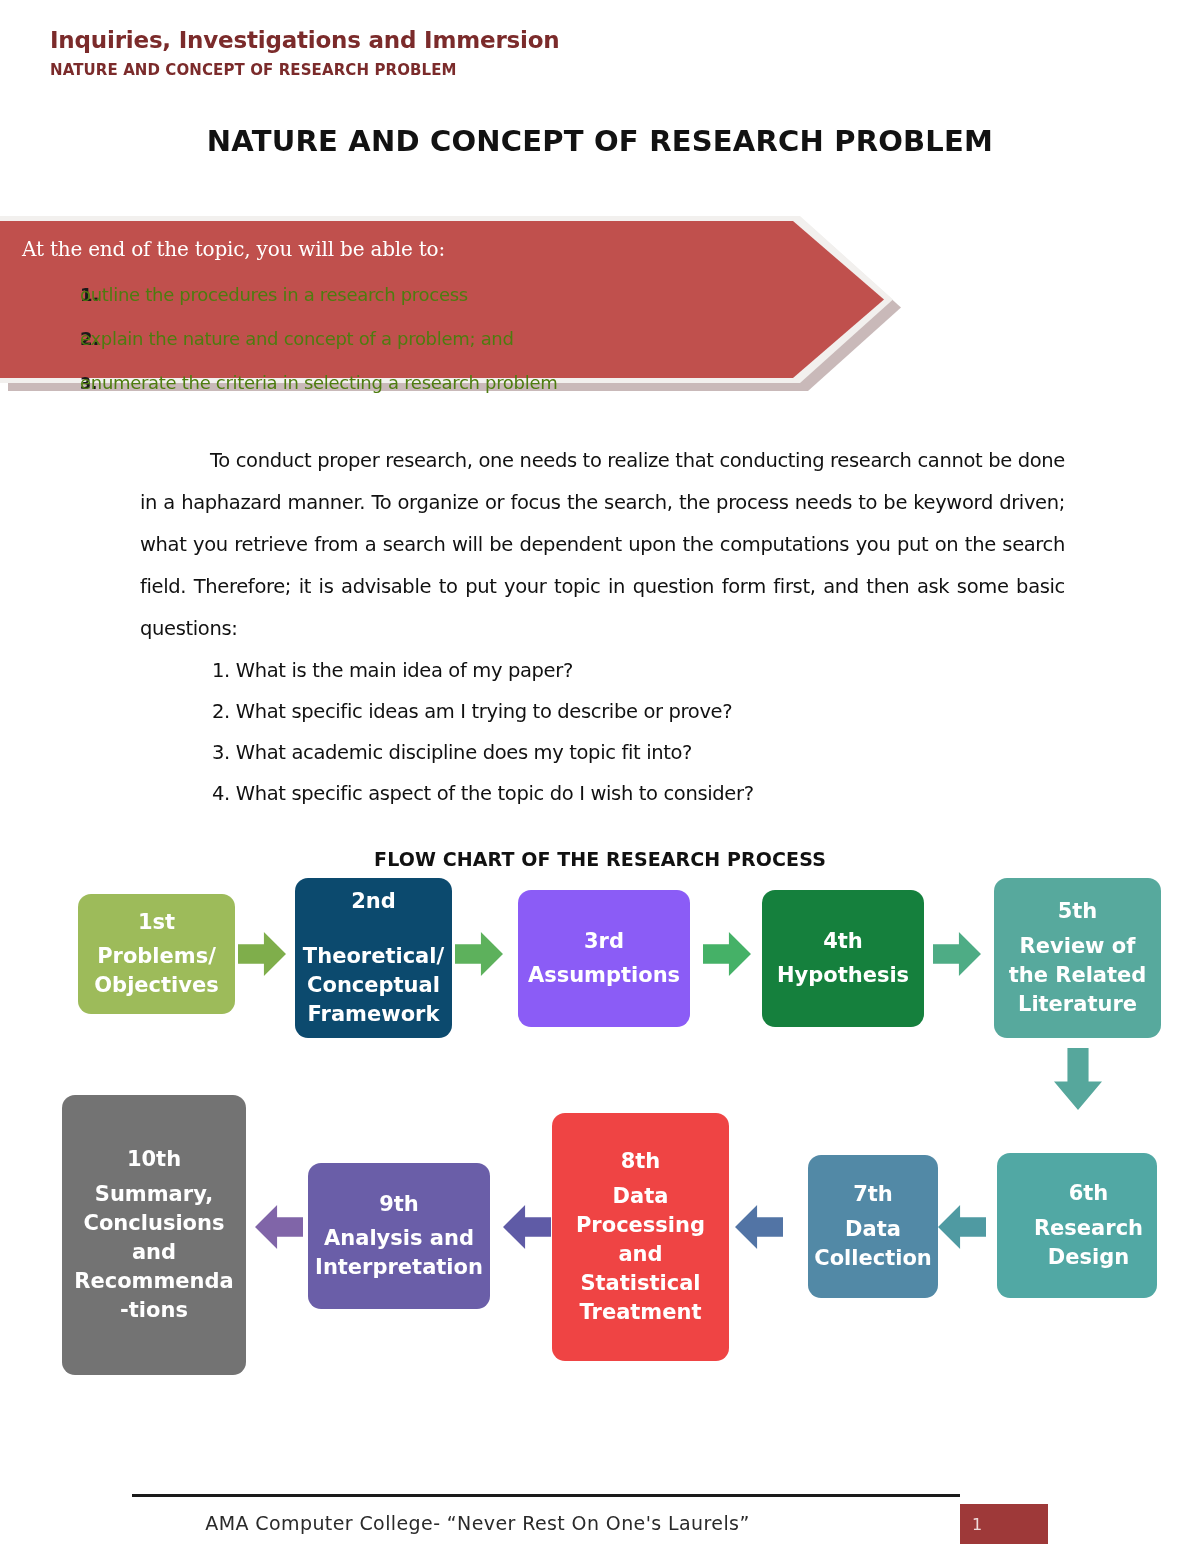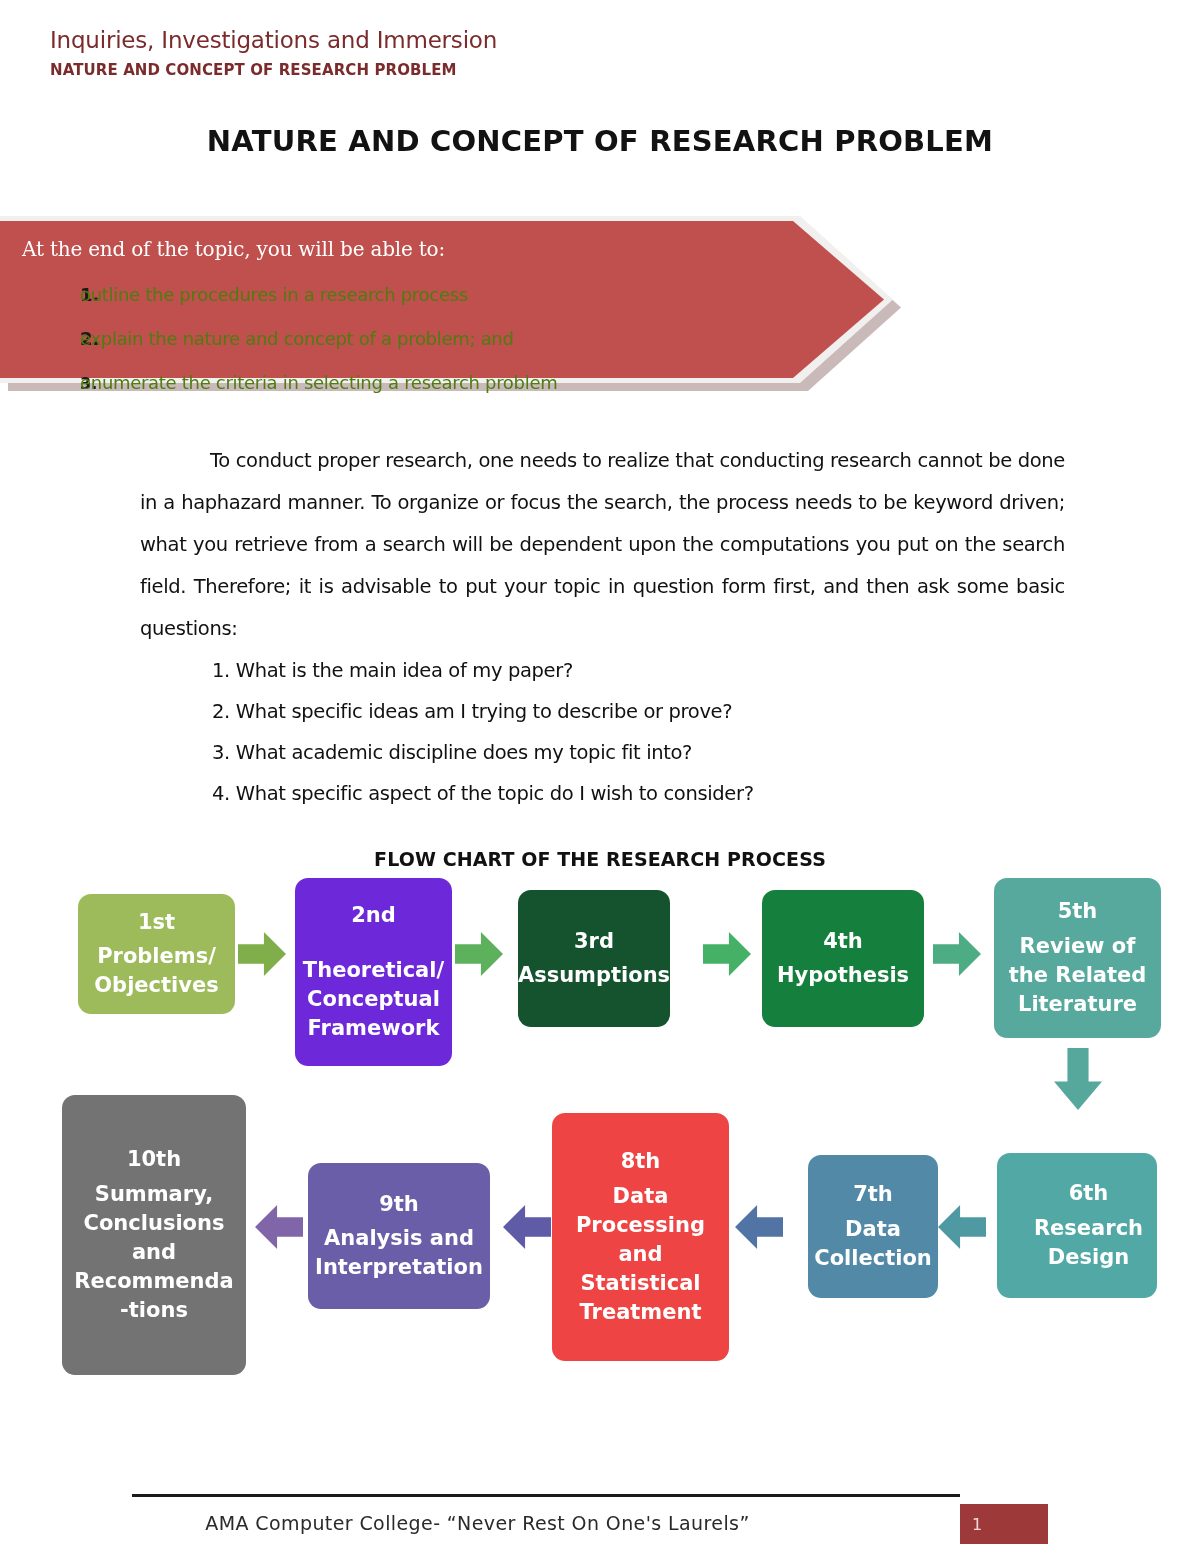--- a/index.html
+++ b/index.html
@@ -19,21 +19,21 @@
   
   .doc-header {
     position: absolute;
     left: 50px;
     top: 26px;
     width: 1100px;
   }
   .doc-header-title {
     font-family: "DejaVu Sans", sans-serif;
     font-size: 23px;
-    font-weight: normal;
+    font-weight: bold;
     color: #7B2B2B;
     letter-spacing: -0.2px;
     line-height: 1.25;
   }
   .doc-header-sub {
     font-family: "DejaVu Sans", sans-serif;
     font-size: 15px;
     font-weight: bold;
     color: #7B2B2B;
     letter-spacing: 0.1px;
@@ -317,26 +317,26 @@
   <div class="arrow arrow-right" style="left:238px; top:932px; width:48px; height:44px; background:#7FAE4B;"></div>
   <div class="arrow arrow-right" style="left:455px; top:932px; width:48px; height:44px; background:#5DB15C;"></div>
   <div class="arrow arrow-right" style="left:703px; top:932px; width:48px; height:44px; background:#45B167;"></div>
   <div class="arrow arrow-right" style="left:933px; top:932px; width:48px; height:44px; background:#4EAC85;"></div>
 
   <div class="flow-box" style="left:78px; top:894px; width:157px; height:120px; background:#9DBB5A;">
     <span class="ord">1st</span>
     <span class="lbl">Problems/<br>Objectives</span>
   </div>
 
-  <div class="flow-box" style="left:295px; top:878px; width:157px; height:188px; background:#6d28d9;gap:20px;">
+  <div class="flow-box" style="left:295px; top:878px; width:157px; height:160px; background:#0c4a6e;gap:20px;">
     <span class="ord">2nd</span>
     <span class="lbl">Theoretical/<br>Conceptual<br>Framework</span>
   </div>
 
-  <div class="flow-box" style="left:518px; top:890px; width:152px; height:137px; background:#14532d;">
+  <div class="flow-box" style="left:518px; top:890px; width:172px; height:137px; background:#8b5cf6;">
     <span class="ord">3rd</span>
     <span class="lbl">Assumptions</span>
   </div>
 
   <div class="flow-box" style="left:762px; top:890px; width:162px; height:137px; background:#15803d;">
     <span class="ord">4th</span>
     <span class="lbl">Hypothesis</span>
   </div>
 
   <div class="flow-box" style="left:994px; top:878px; width:167px; height:160px; background:#57A99D;">

